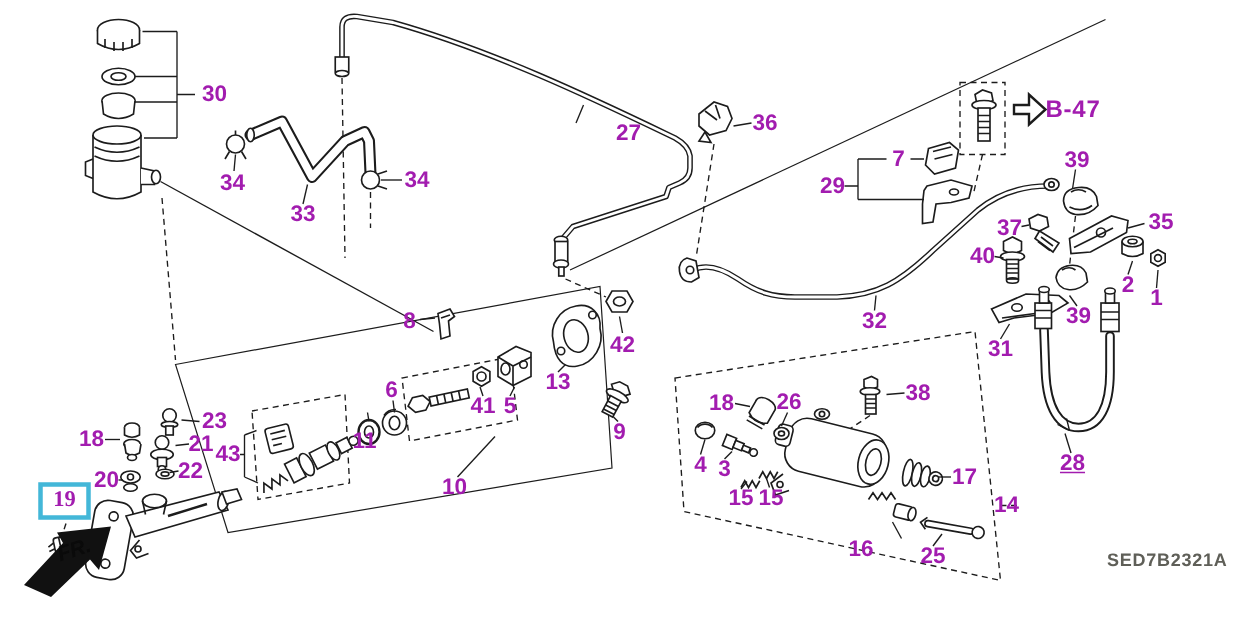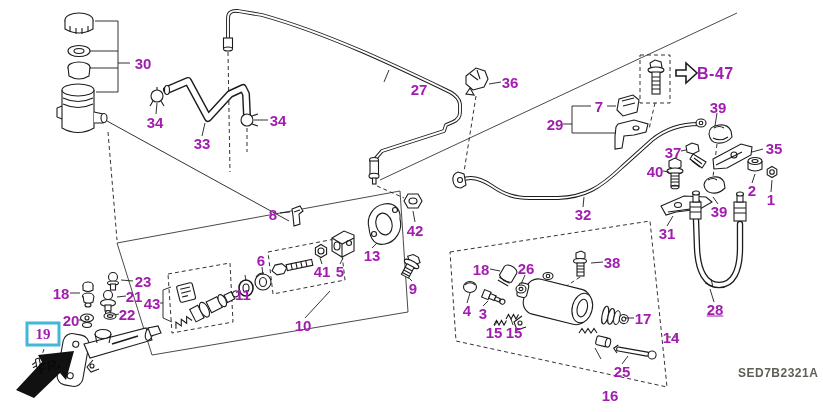--- a/index.html
+++ b/index.html
@@ -462,17 +462,17 @@
       <div class="part-label" style="left: 303px; top: 325px;">10</div>
       <div class="part-label" style="left: 413px; top: 288px;">9</div>
       <div class="part-label" style="left: 481px; top: 269px;">18</div>
       <div class="part-label" style="left: 526px; top: 268px;">26</div>
       <div class="part-label" style="left: 467px; top: 310px;">4</div>
       <div class="part-label" style="left: 483px; top: 313px;">3</div>
       <div class="part-label" style="left: 494px; top: 332px;">15</div>
       <div class="part-label" style="left: 514px; top: 332px;">15</div>
       <div class="part-label" style="left: 612px; top: 262px;">38</div>
       <div class="part-label" style="left: 643px; top: 318px;">17</div>
-      <div class="part-label" style="left: 610px; top: 366px; margin-top: 29px;">16</div>
+      <div class="part-label" style="left: 574px; top: 366px;">16</div>
       <div class="part-label" style="left: 622px; top: 371px;">25</div>
     </div>
 
 </div>
 
 </body></html>

